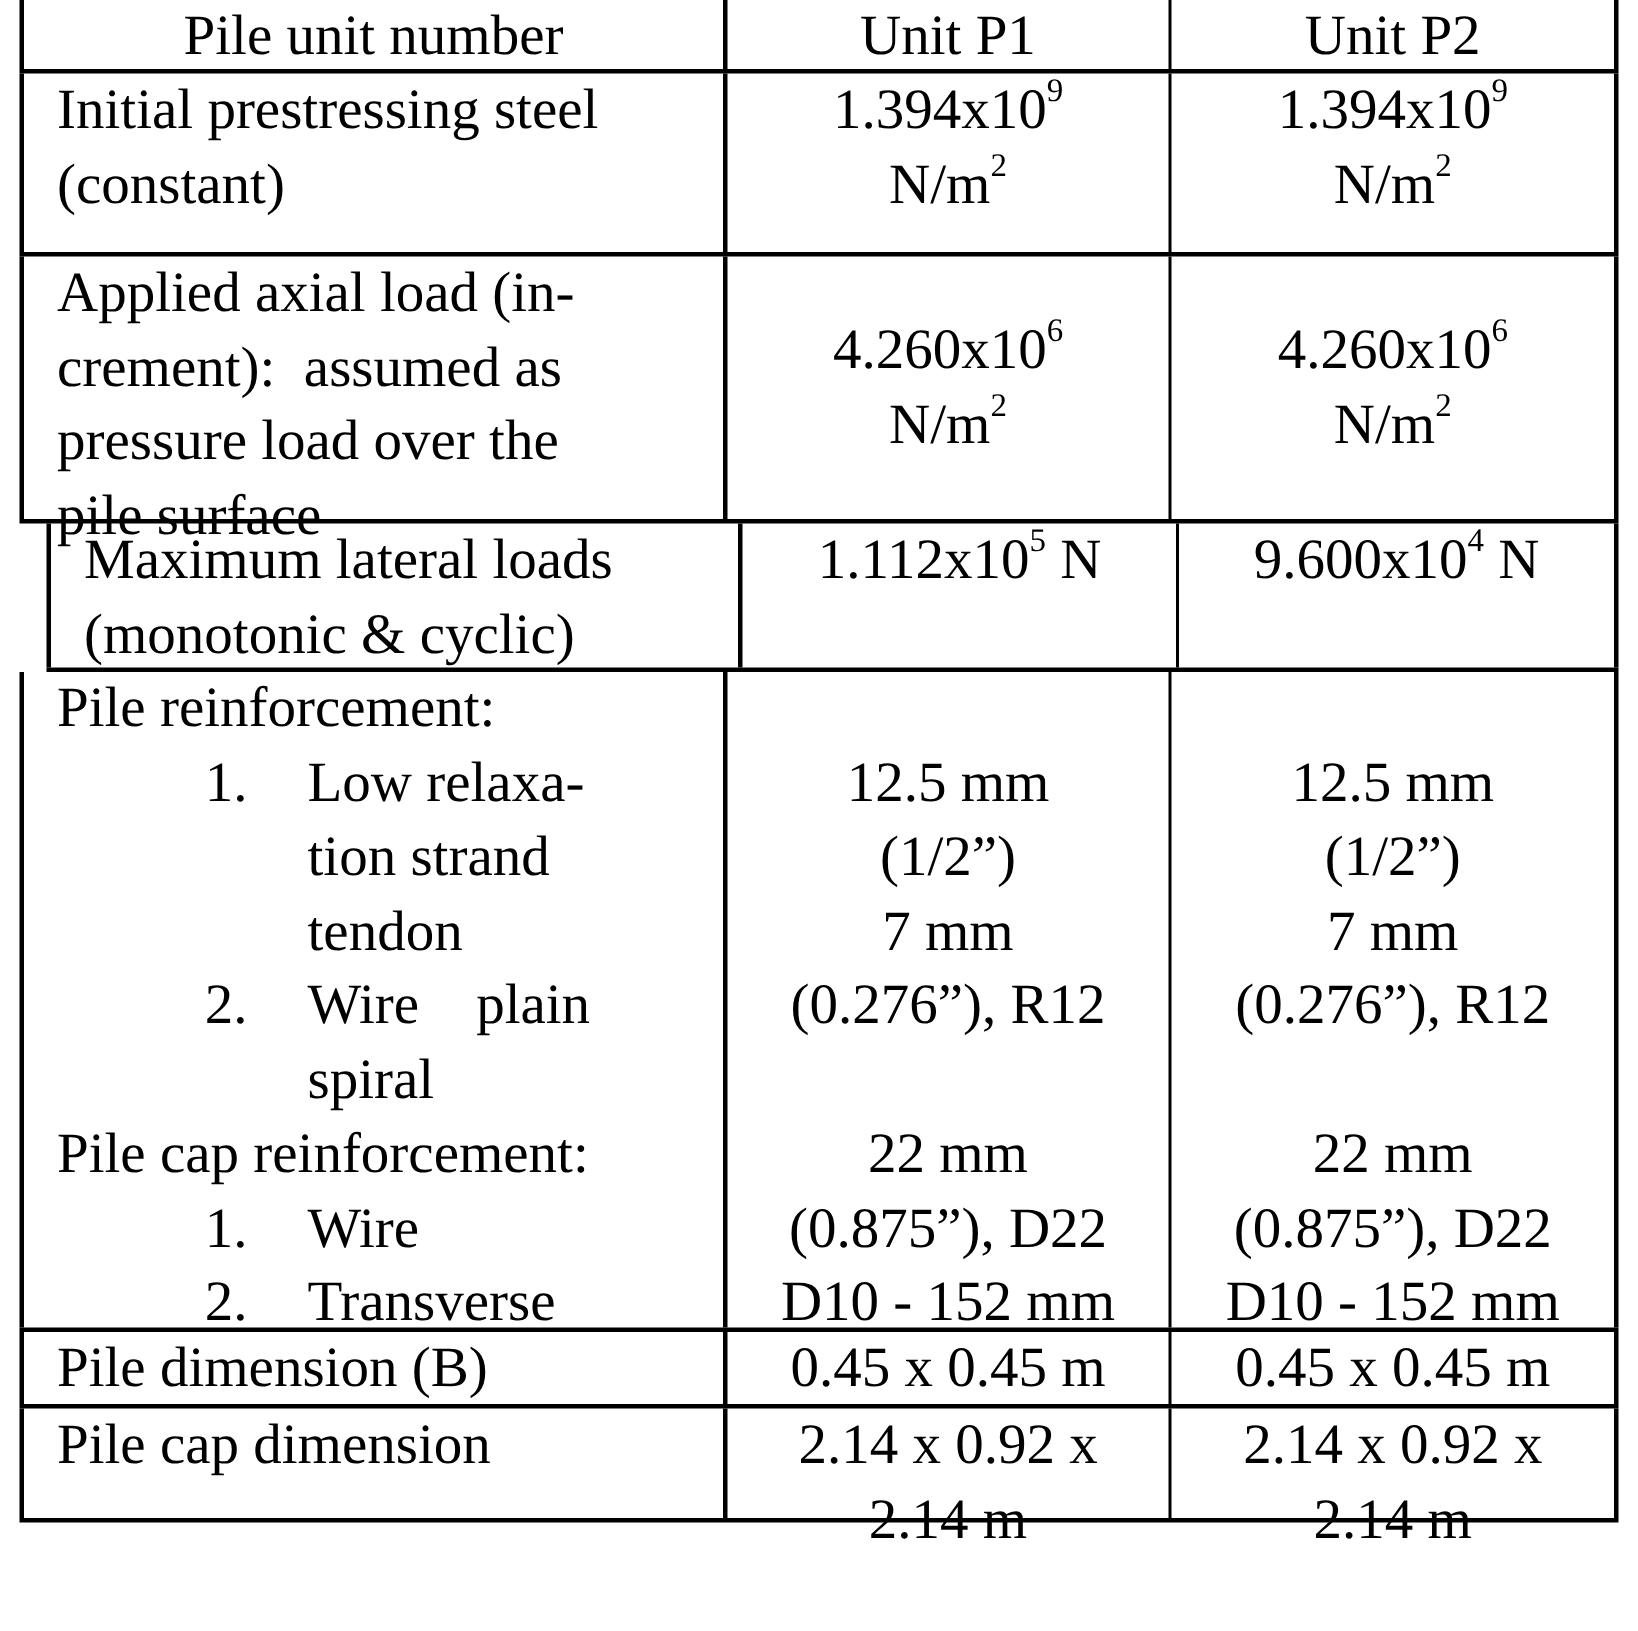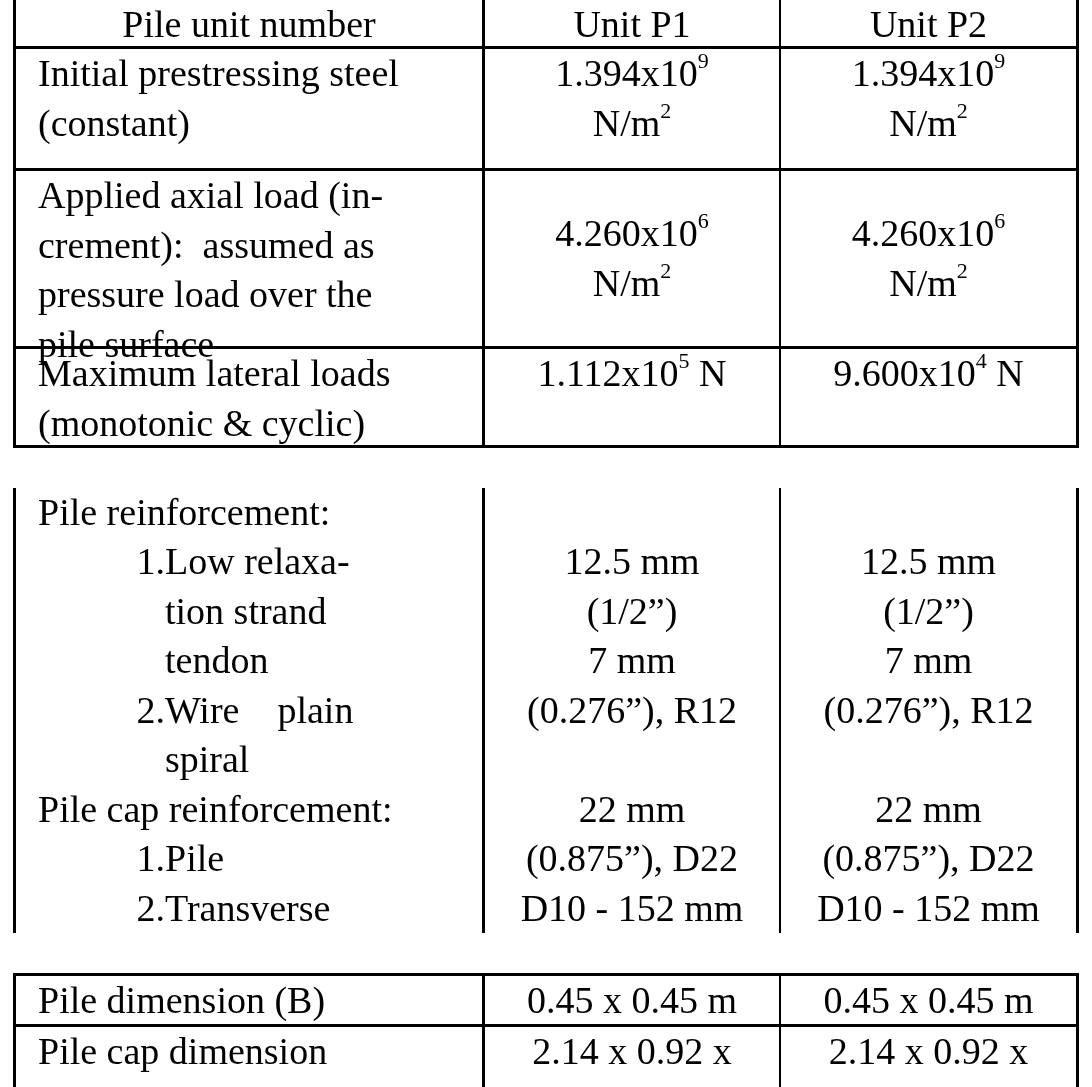--- a/index.html
+++ b/index.html
@@ -10,21 +10,21 @@
   .row:last-child { border-bottom: 3px solid #000; }
   .cell { box-sizing: border-box; font-size: 38px; line-height: 49.5px; }
   .c0 { width: 472px; border-left: 3px solid #000; border-right: 3px solid #000; padding-left: 22px; }
   .c1 { width: 296px; border-right: 2px solid #000; text-align: center; }
   .c2 { width: 298px; border-right: 3px solid #000; text-align: center; }
   .vcenter { display: flex; flex-direction: column; justify-content: center; }
   .center-text { text-align: center; padding-left: 0; }
   .line { display: block; white-space: pre; height: 49.5px; }
   .sub { display: flex; white-space: pre; height: 49.5px; }
   .num { display: inline-block; width: 72px; text-align: right; padding-right: 0; margin-left: 55px; }
-  .txt { display: inline-block; }
+  .txt { display: inline-block; margin-left: 40px; }
   sup { font-size: 22px; vertical-align: 18px; line-height: 0; }
 </style>
 </head>
 <body>
 
 <div class="tbl">
 
   <div class="row" style="height:51px;">
     <div class="cell c0 center-text" style="padding-top:2px;">
       <span class="line">Pile unit number</span>
@@ -62,43 +62,43 @@
     <div class="cell c1 vcenter">
       <span class="line"><span>4.260x10</span><sup>6</sup></span>
       <span class="line"><span>N/m</span><sup>2</sup></span>
     </div>
     <div class="cell c2 vcenter">
       <span class="line"><span>4.260x10</span><sup>6</sup></span>
       <span class="line"><span>N/m</span><sup>2</sup></span>
     </div>
   </div>
 
-  <div class="row" style="height:99px;">
+  <div class="row" style="height:99px;margin-left:18px;">
     <div class="cell c0">
       <span class="line">Maximum lateral loads</span>
       <span class="line">(monotonic &amp; cyclic)</span>
     </div>
     <div class="cell c1">
       <span class="line"><span>1.112x10</span><sup>5</sup><span> N</span></span>
     </div>
     <div class="cell c2">
       <span class="line"><span>9.600x10</span><sup>4</sup><span> N</span></span>
     </div>
   </div>
 
-  <div class="row" style="height:528px;align-items:center;">
+  <div class="row" style="height:440px;">
     <div class="cell c0" style="padding-top:-2px;">
       <span class="line">Pile reinforcement:</span>
       <div class="sub"><span class="num">1.</span><span class="txt">Low relaxa-</span></div>
       <div class="sub"><span class="num"></span><span class="txt">tion strand</span></div>
       <div class="sub"><span class="num"></span><span class="txt">tendon</span></div>
       <div class="sub"><span class="num">2.</span><span class="txt">Wire    plain</span></div>
       <div class="sub"><span class="num"></span><span class="txt">spiral</span></div>
       <span class="line">Pile cap reinforcement:</span>
-      <div class="sub"><span class="num">1.</span><span class="txt">Pile</span></div>
+      <div class="sub"><span class="num">1.</span><span class="txt">Wire</span></div>
       <div class="sub"><span class="num">2.</span><span class="txt">Transverse</span></div>
     </div>
     <div class="cell c1">
       <span class="line"></span>
       <span class="line">12.5 mm</span>
       <span class="line">(1/2”)</span>
       <span class="line">7 mm</span>
       <span class="line">(0.276”), R12</span>
       <span class="line"></span>
       <span class="line">22 mm</span>

